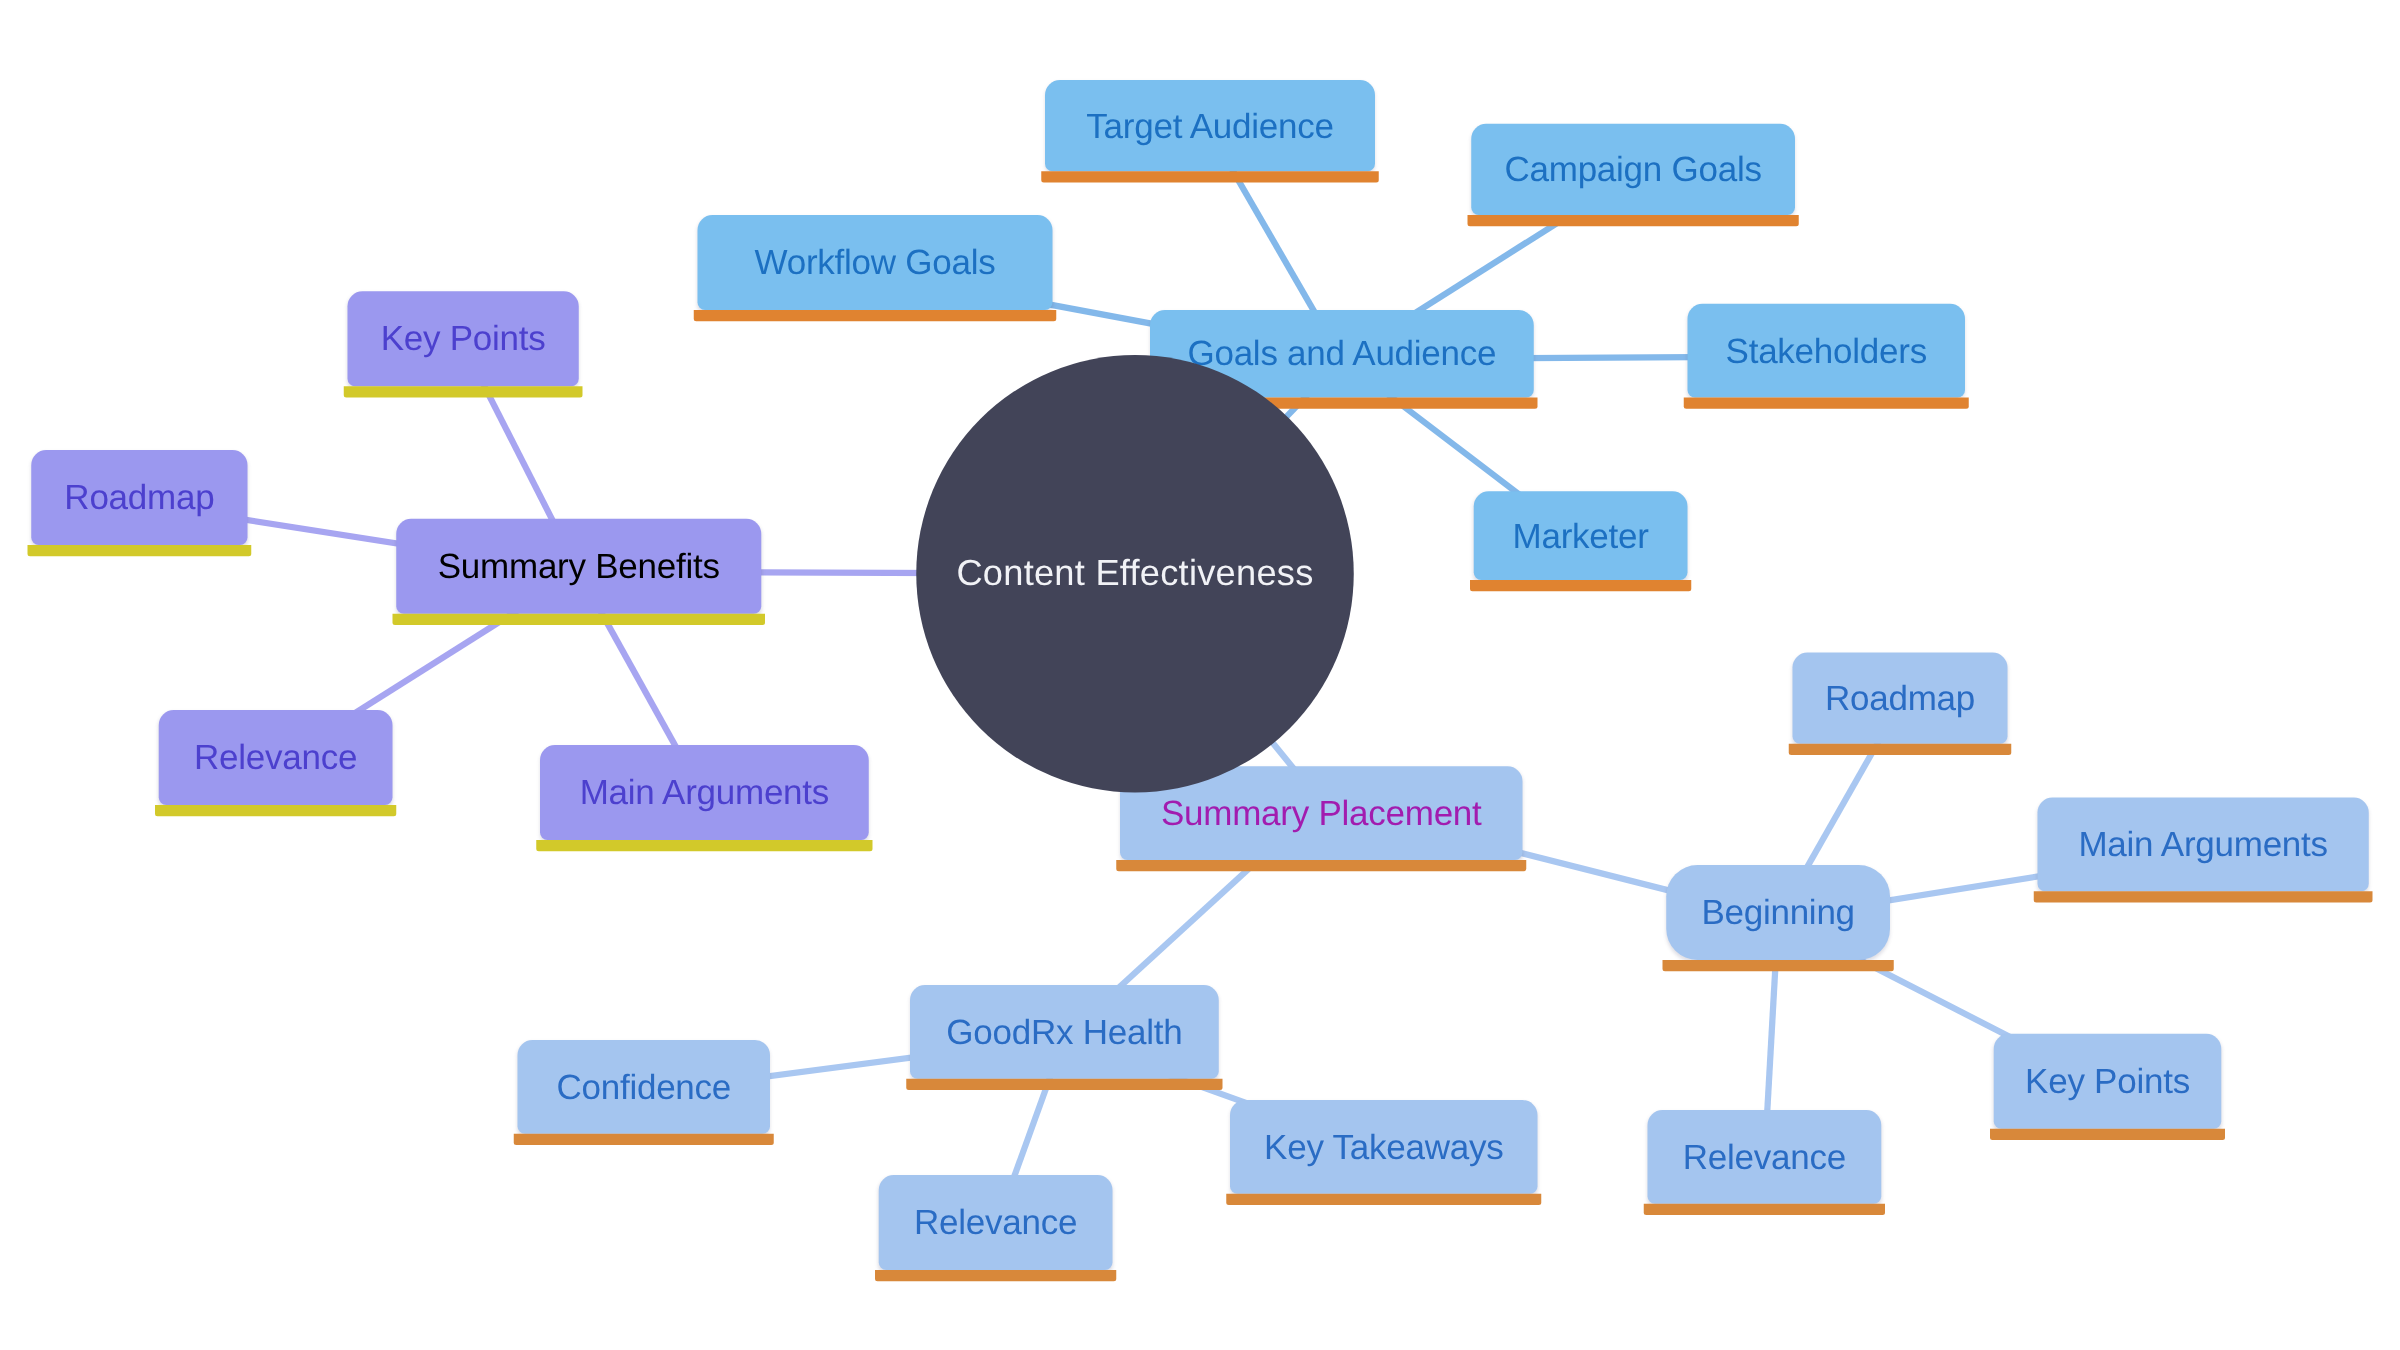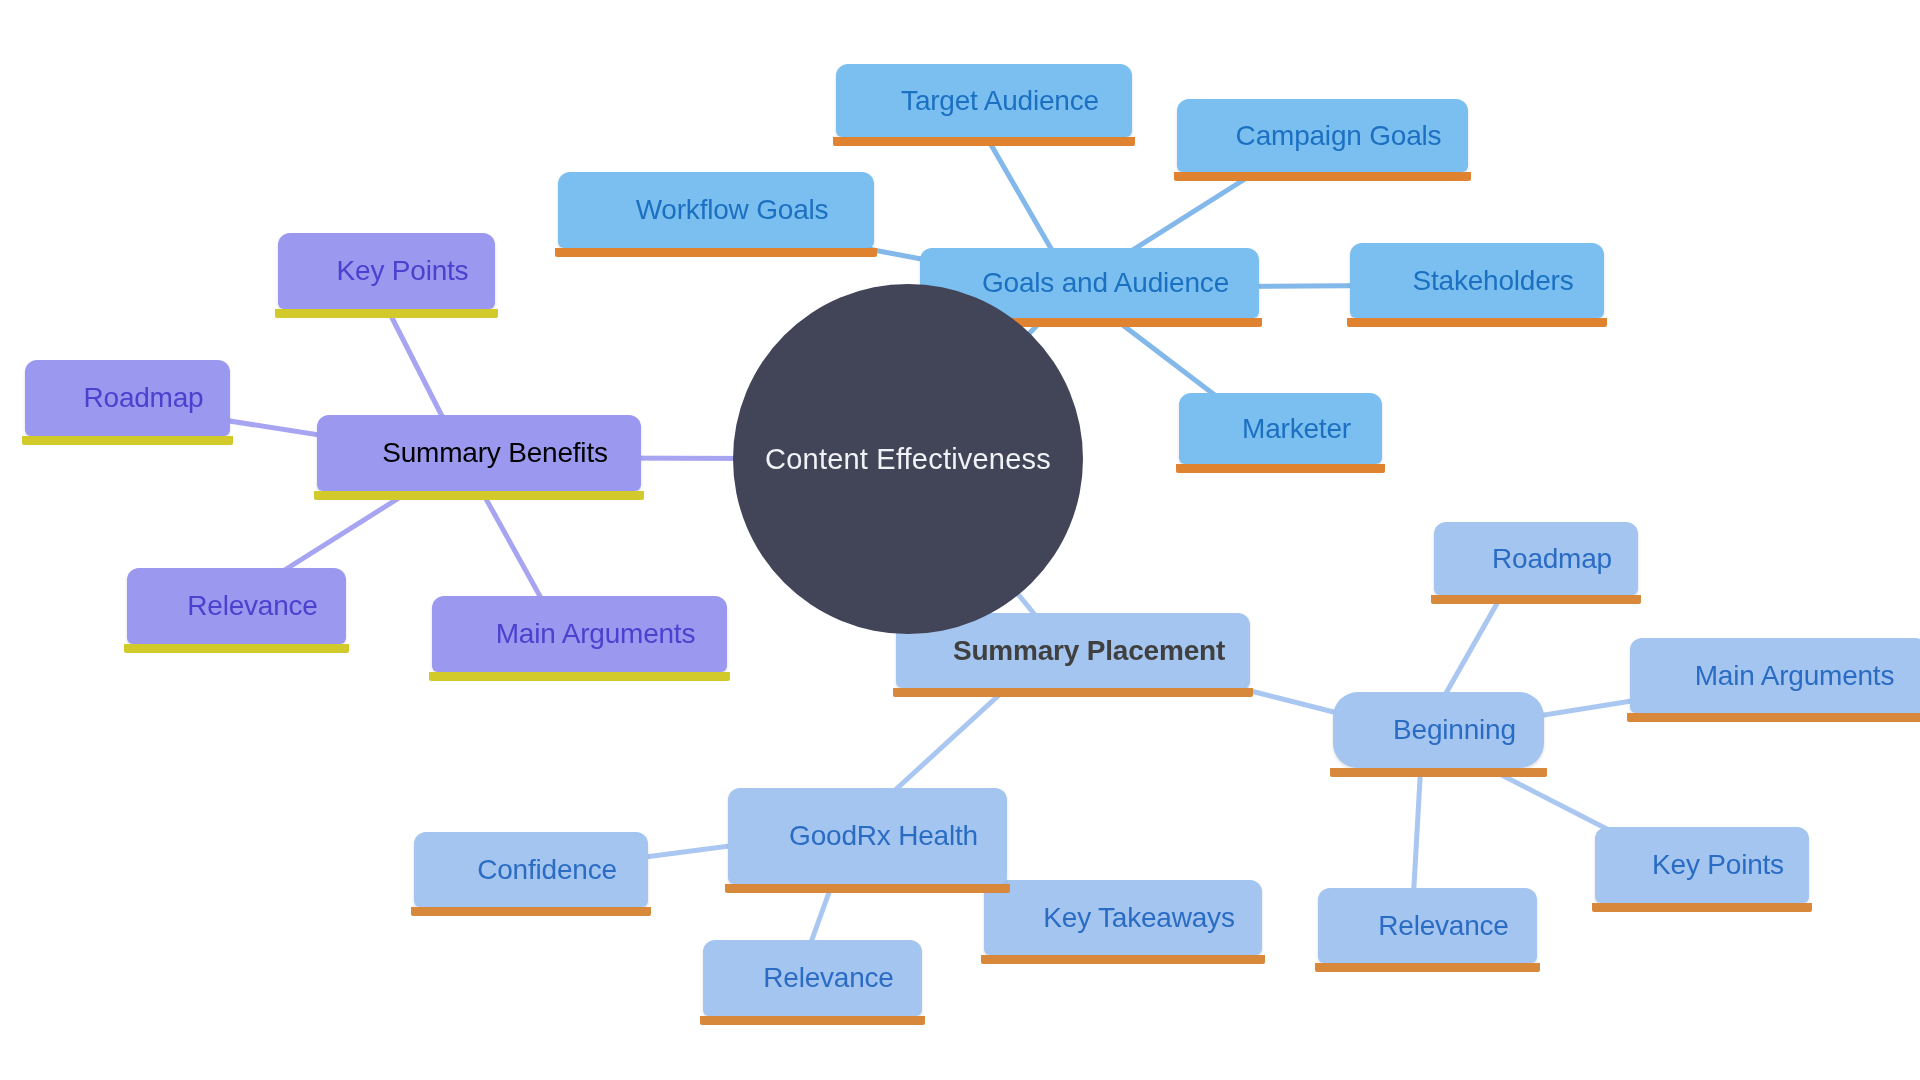--- a/index.html
+++ b/index.html
@@ -21,21 +21,20 @@
     position: absolute;
     display: flex;
     align-items: center;
     justify-content: center;
     border-radius: 12px 12px 6px 6px;
     font-size: 28px;
     letter-spacing: -0.2px;
     white-space: nowrap;
     box-shadow: 0 2px 3px rgba(70, 70, 110, 0.18);
     cursor: pointer;
-    padding-left: 32px;
   }
   .node .bar {
     position: absolute;
     left: -3px;
     right: -3px;
     bottom: -9px;
     height: 9px;
     border-radius: 0 0 2px 2px;
   }
   .center-circle {
@@ -126,21 +125,21 @@
         <div class="bar" style="background: rgb(216, 136, 58);"></div>
       </div>
       <div class="node" style="left: 703px; top: 940px; width: 187px; height: 76px; background: rgb(164, 197, 239); color: rgb(42, 108, 196);">
         <span>Relevance</span>
         <div class="bar" style="background: rgb(216, 136, 58);"></div>
       </div>
       <div class="node" style="left: 984px; top: 880px; width: 246px; height: 75px; background: rgb(164, 197, 239); color: rgb(42, 108, 196);">
         <span>Key Takeaways</span>
         <div class="bar" style="background: rgb(216, 136, 58);"></div>
       </div>
-      <div class="node" style="left: 728px; top: 788px; width: 247px; height: 96px; background: rgb(164, 197, 239); color: rgb(42, 108, 196);">
+      <div class="node" style="left: 728px; top: 788px; width: 247px; height: 75px; background: rgb(164, 197, 239); color: rgb(42, 108, 196);">
         <span>GoodRx Health</span>
         <div class="bar" style="background: rgb(216, 136, 58);"></div>
       </div>
       <div class="node" style="left: 1434px; top: 522px; width: 172px; height: 73px; background: rgb(164, 197, 239); color: rgb(42, 108, 196);">
         <span>Roadmap</span>
         <div class="bar" style="background: rgb(216, 136, 58);"></div>
       </div>
       <div class="node" style="left: 1630px; top: 638px; width: 265px; height: 75px; background: rgb(164, 197, 239); color: rgb(42, 108, 196);">
         <span>Main Arguments</span>
         <div class="bar" style="background: rgb(216, 136, 58);"></div>
@@ -150,21 +149,21 @@
         <div class="bar" style="background: rgb(216, 136, 58);"></div>
       </div>
       <div class="node" style="left: 1318px; top: 888px; width: 187px; height: 75px; background: rgb(164, 197, 239); color: rgb(42, 108, 196);">
         <span>Relevance</span>
         <div class="bar" style="background: rgb(216, 136, 58);"></div>
       </div>
       <div class="node" style="left: 1333px; top: 692px; width: 179px; height: 76px; background: rgb(164, 197, 239); color: rgb(42, 108, 196); border-radius: 25px;">
         <span>Beginning</span>
         <div class="bar" style="background: rgb(216, 136, 58);"></div>
       </div>
-      <div class="node" style="left: 896px; top: 613px; width: 322px; height: 75px; background: rgb(164, 197, 239); color: #404040; font-weight: bold;">
+      <div class="node" style="left: 896px; top: 613px; width: 322px; height: 75px; background: rgb(164, 197, 239); color: #a21caf;">
         <span>Summary Placement</span>
         <div class="bar" style="background: rgb(216, 136, 58);"></div>
       </div>
     </div>
   <div class="center-circle" id="root-circle" style="left: 733px; top: 284px; width: 350px; height: 350px; background: rgb(66, 68, 88); color: rgb(241, 242, 246);">
     <span>Content Effectiveness</span>
   </div>
 </div>
 
 </body></html>

